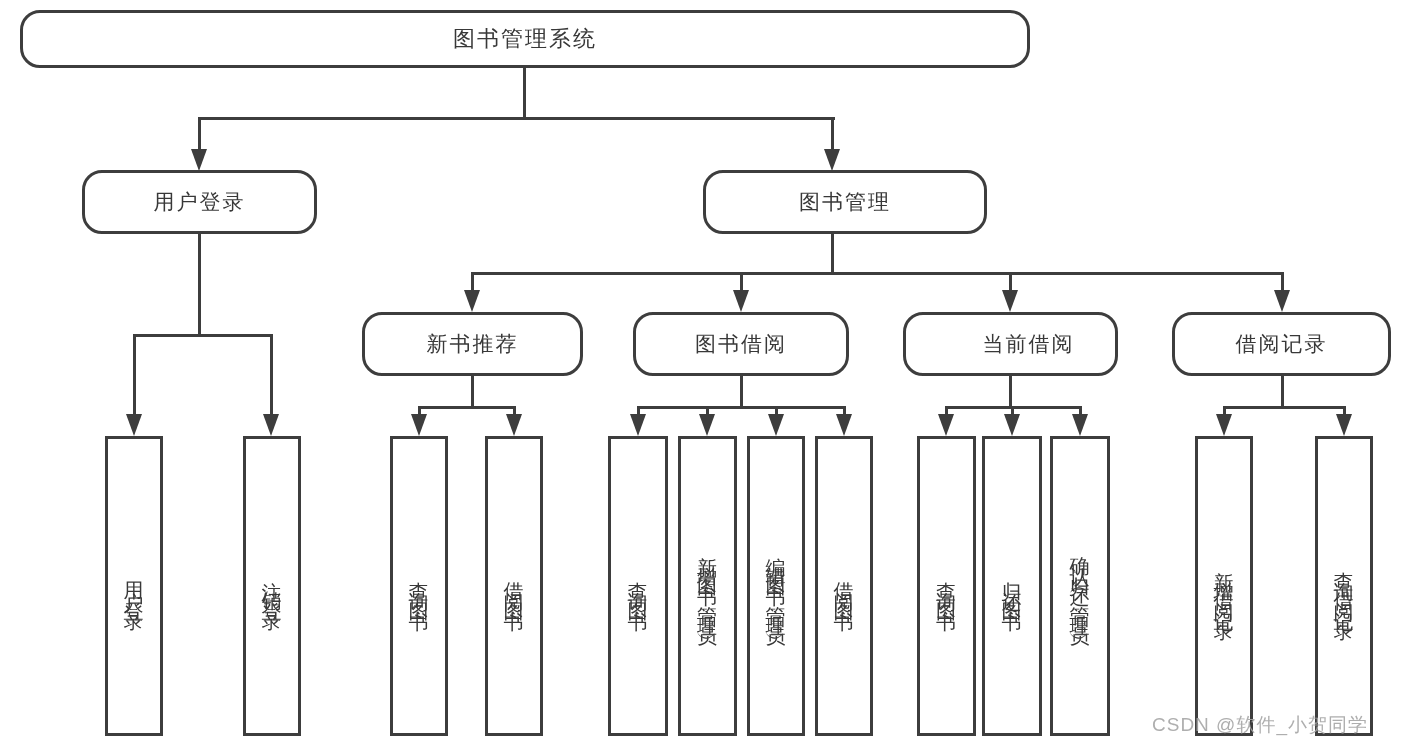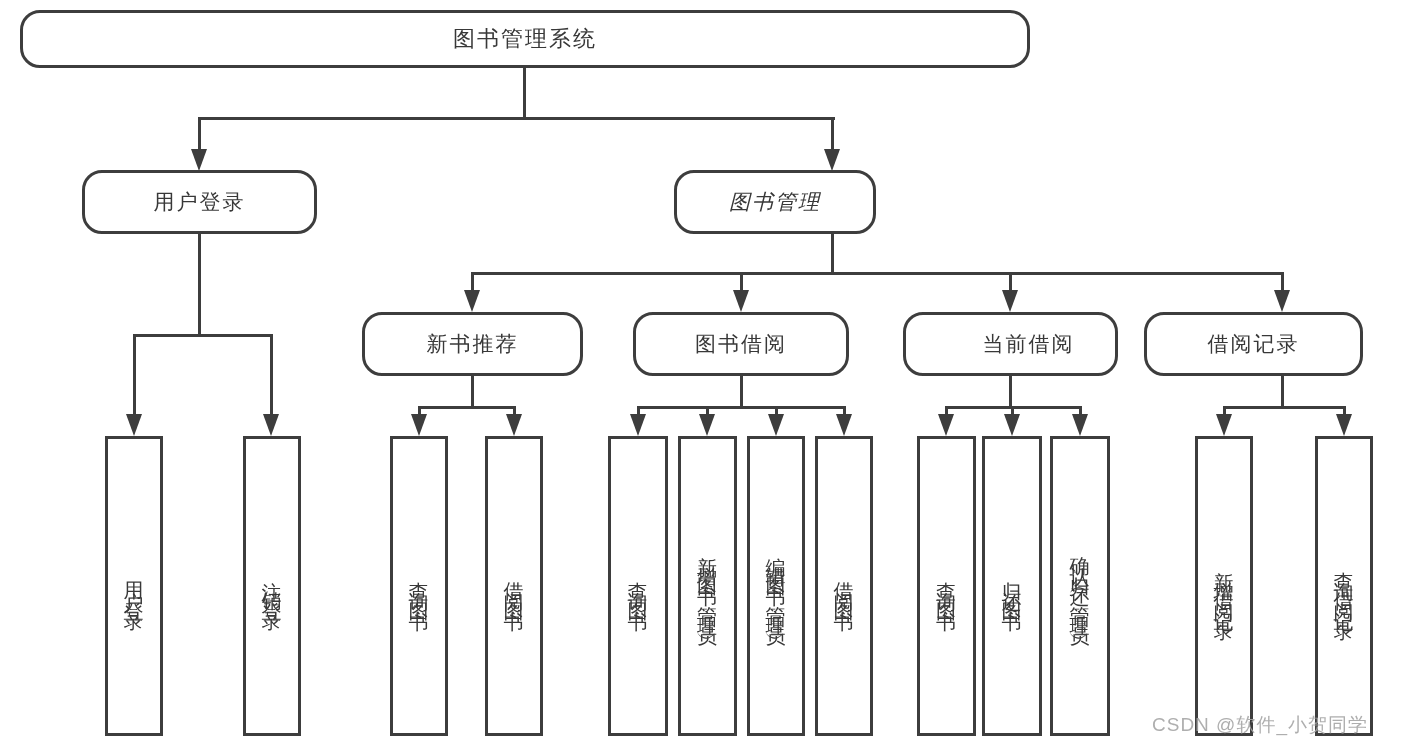--- a/index.html
+++ b/index.html
@@ -66,21 +66,21 @@
   <div class="vl" style="left:523px;top:66px;height:53px;"></div>
   <div class="hl" style="left:198px;top:117px;width:637px;"></div>
   <div class="vl" style="left:198px;top:117px;height:34px;"></div>
   <div class="arr" style="left:191px;top:149px;"></div>
   <div class="vl" style="left:831px;top:117px;height:34px;"></div>
   <div class="arr" style="left:824px;top:149px;"></div>
 
   <div class="box hbox" style="left:82px;top:170px;width:235px;height:64px;">
     <span>用户登录</span>
   </div>
-  <div class="box hbox" style="left:674px;top:170px;width:202px;height:64px;font-style:italic;">
+  <div class="box hbox" style="left:703px;top:170px;width:284px;height:64px;">
     <span>图书管理</span>
   </div>
 
   <div class="vl" style="left:198px;top:233px;height:104px;"></div>
   <div class="hl" style="left:133px;top:334px;width:140px;"></div>
   <div class="vl" style="left:133px;top:334px;height:82px;"></div>
   <div class="arr" style="left:126px;top:414px;"></div>
   <div class="vl" style="left:270px;top:334px;height:82px;"></div>
   <div class="arr" style="left:263px;top:414px;"></div>
 
@@ -97,21 +97,21 @@
 
   <div class="box hbox" style="left:633px;top:312px;width:216px;height:64px;">
     <span>图书借阅</span>
   </div>
   <div class="box hbox" style="left:362px;top:312px;width:221px;height:64px;">
     <span>新书推荐</span>
   </div>
   <div class="box hbox" style="left:903px;top:312px;width:215px;height:64px;padding-left:36px;">
     <span>当前借阅</span>
   </div>
-  <div class="box hbox" style="left:1144px;top:312px;width:219px;height:64px;">
+  <div class="box hbox" style="left:1172px;top:312px;width:219px;height:64px;">
     <span>借阅记录</span>
   </div>
 
   <div class="vl" style="left:471px;top:375px;height:34px;"></div>
   <div class="hl" style="left:418px;top:406px;width:98px;"></div>
   <div class="vl" style="left:418px;top:406px;height:10px;"></div>
   <div class="arr" style="left:411px;top:414px;"></div>
   <div class="vl" style="left:513px;top:406px;height:10px;"></div>
   <div class="arr" style="left:506px;top:414px;"></div>
 

